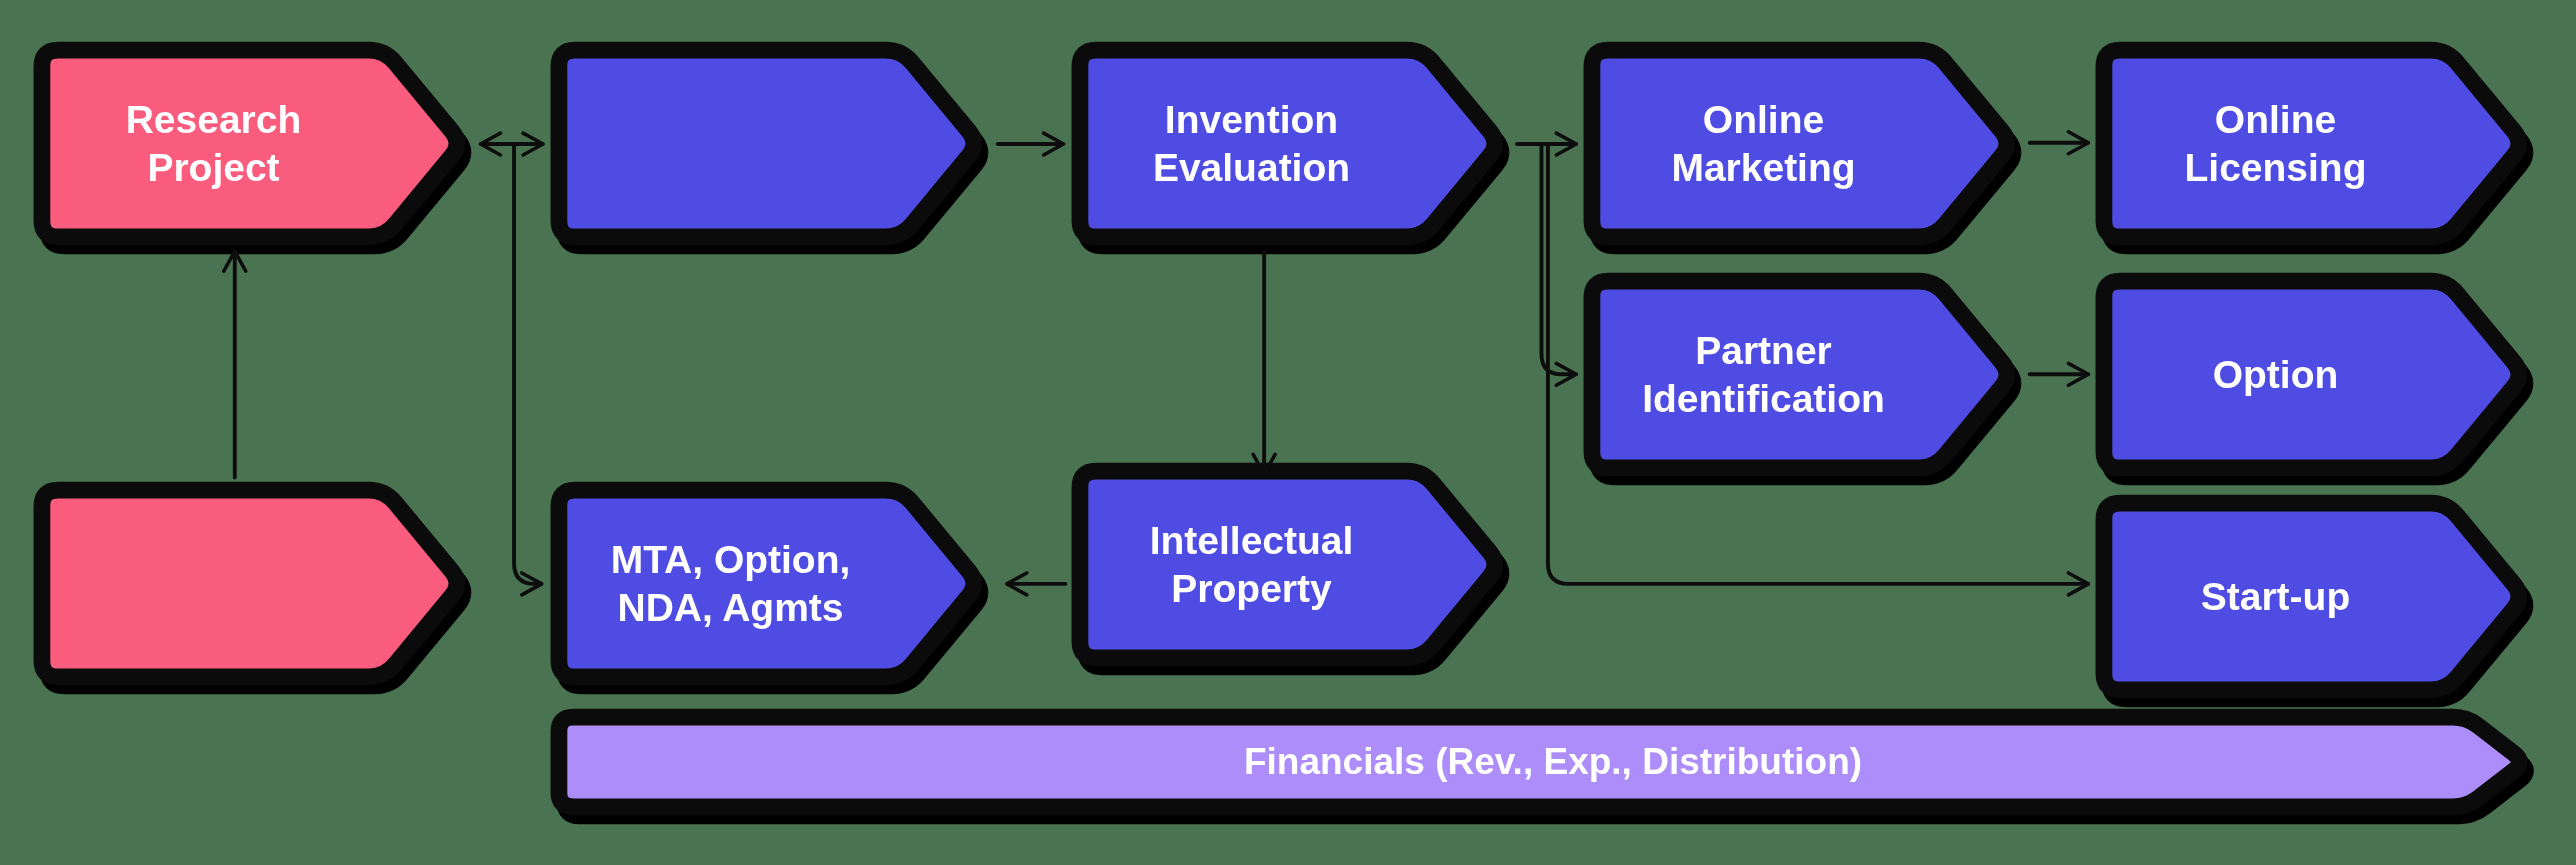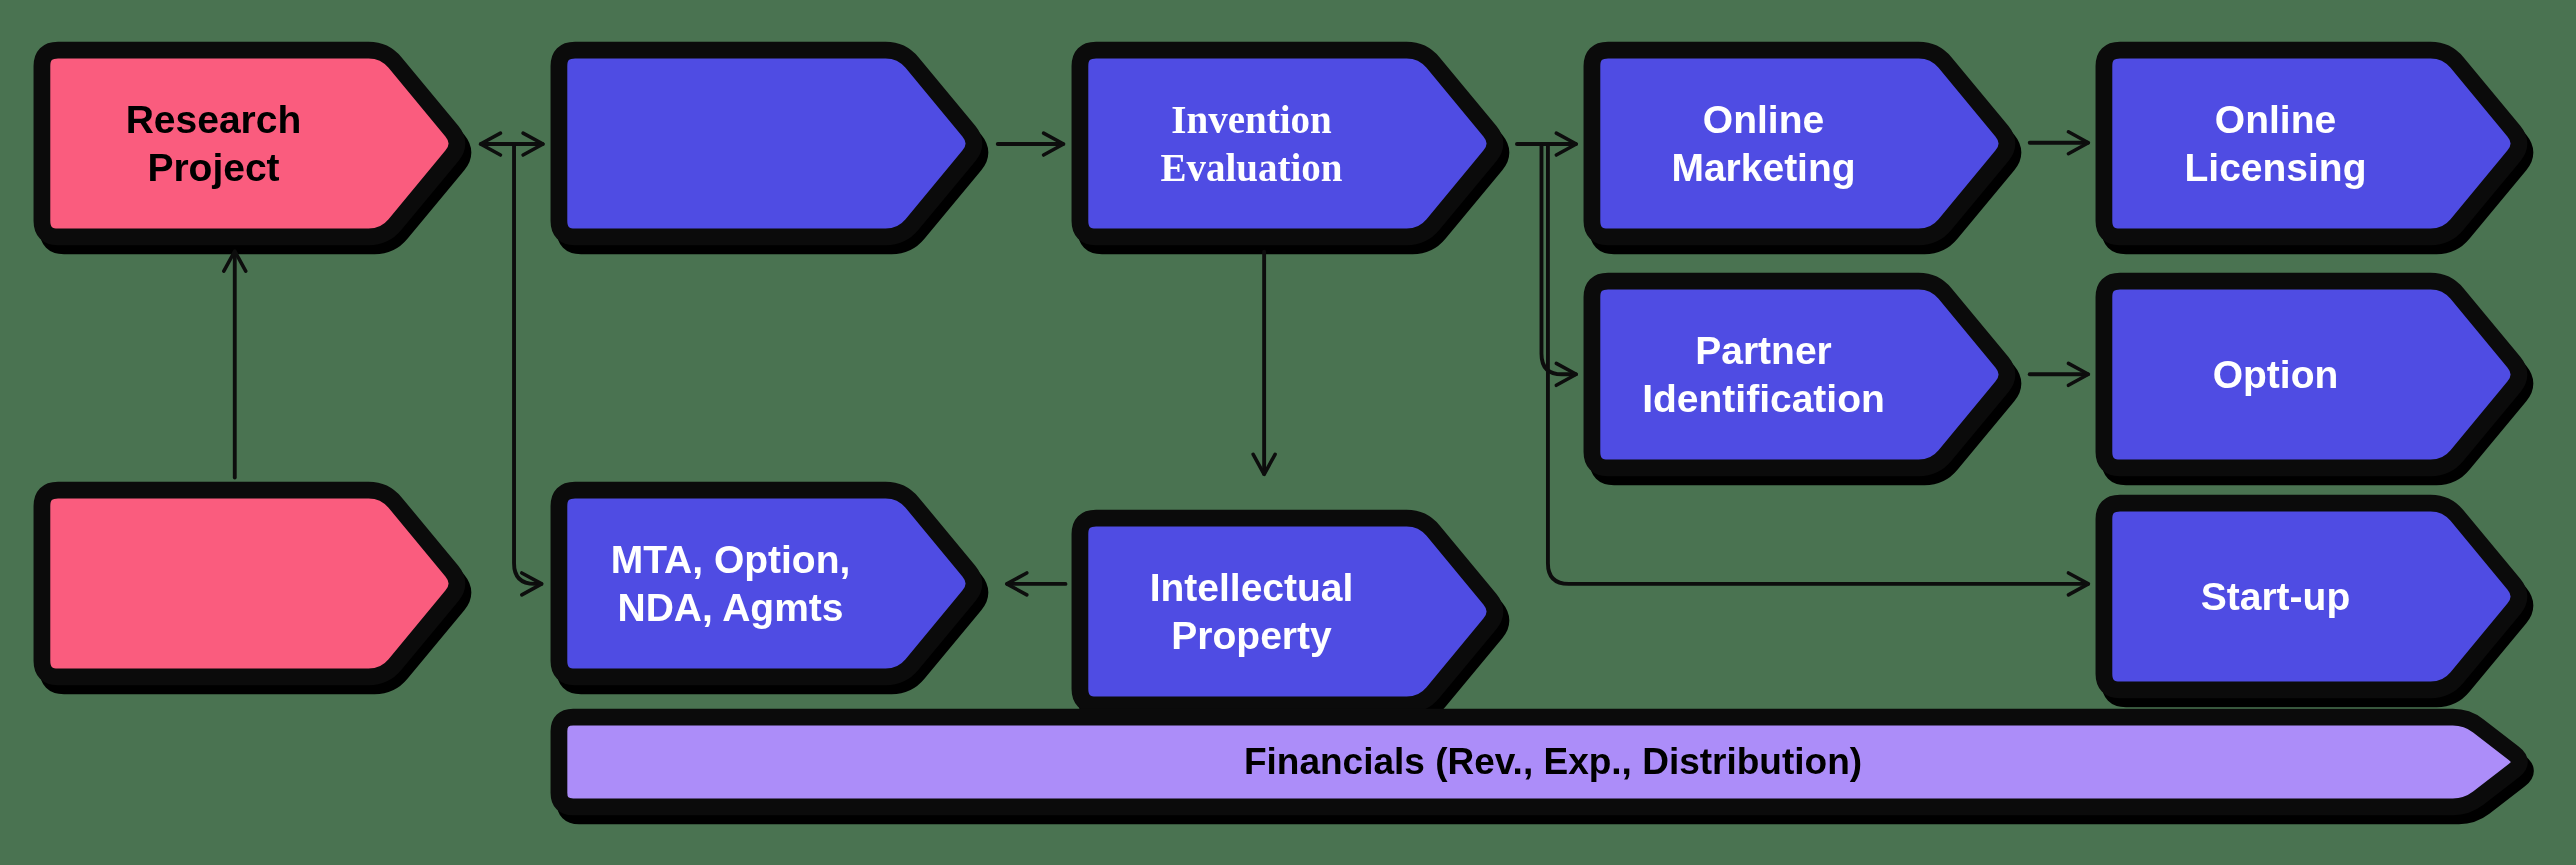--- a/index.html
+++ b/index.html
@@ -17,28 +17,28 @@
     filter:drop-shadow(6.4px 9px 0 #000000);}
   .shape{stroke:#0B0B0B;stroke-width:26;stroke-linejoin:round;}
   .label{
     position:absolute;display:flex;align-items:center;justify-content:center;
     text-align:center;font-weight:700;font-size:39px;line-height:1.22;
     white-space:pre-line;letter-spacing:0px;
   }
   .label-std{left:0;top:0;width:361px;height:205px;}
   .label-bar{left:0;top:0;width:1928px;height:108px;font-size:37px;padding-left:39px;}
   .text-light{color:#FFFFFF;}
-  .text-dark{color:#000000;}
+  .text-dark{color:#ffffff;}
   
   .pos-research{left:33px;top:41px;}
   .pos-proposal{left:33px;top:481px;}
   .pos-disclosure{left:550px;top:41px;}
   .pos-mta{left:550px;top:481px;padding-left:36px;}
-  .pos-invention{left:1071px;top:41px;font-family:Liberation Serif, serif;}
-  .pos-ip{left:1071px;top:509px;}
+  .pos-invention{left:1071px;top:41px;}
+  .pos-ip{left:1071px;top:462px;}
   .pos-marketing{left:1583px;top:41px;}
   .pos-partner{left:1583px;top:272px;}
   .pos-licensing{left:2095px;top:41px;}
   .pos-license{left:2095px;top:272px;}
   .pos-startup{left:2095px;top:494px;padding-left:44px;}
   .pos-financials{left:550px;top:708px;}
   #edges{position:absolute;left:0;top:0;z-index:7;pointer-events:none;}
   .edge{stroke:#0D0D0D;stroke-width:6;fill:none;stroke-linecap:round;}
 </style>
 </head>

